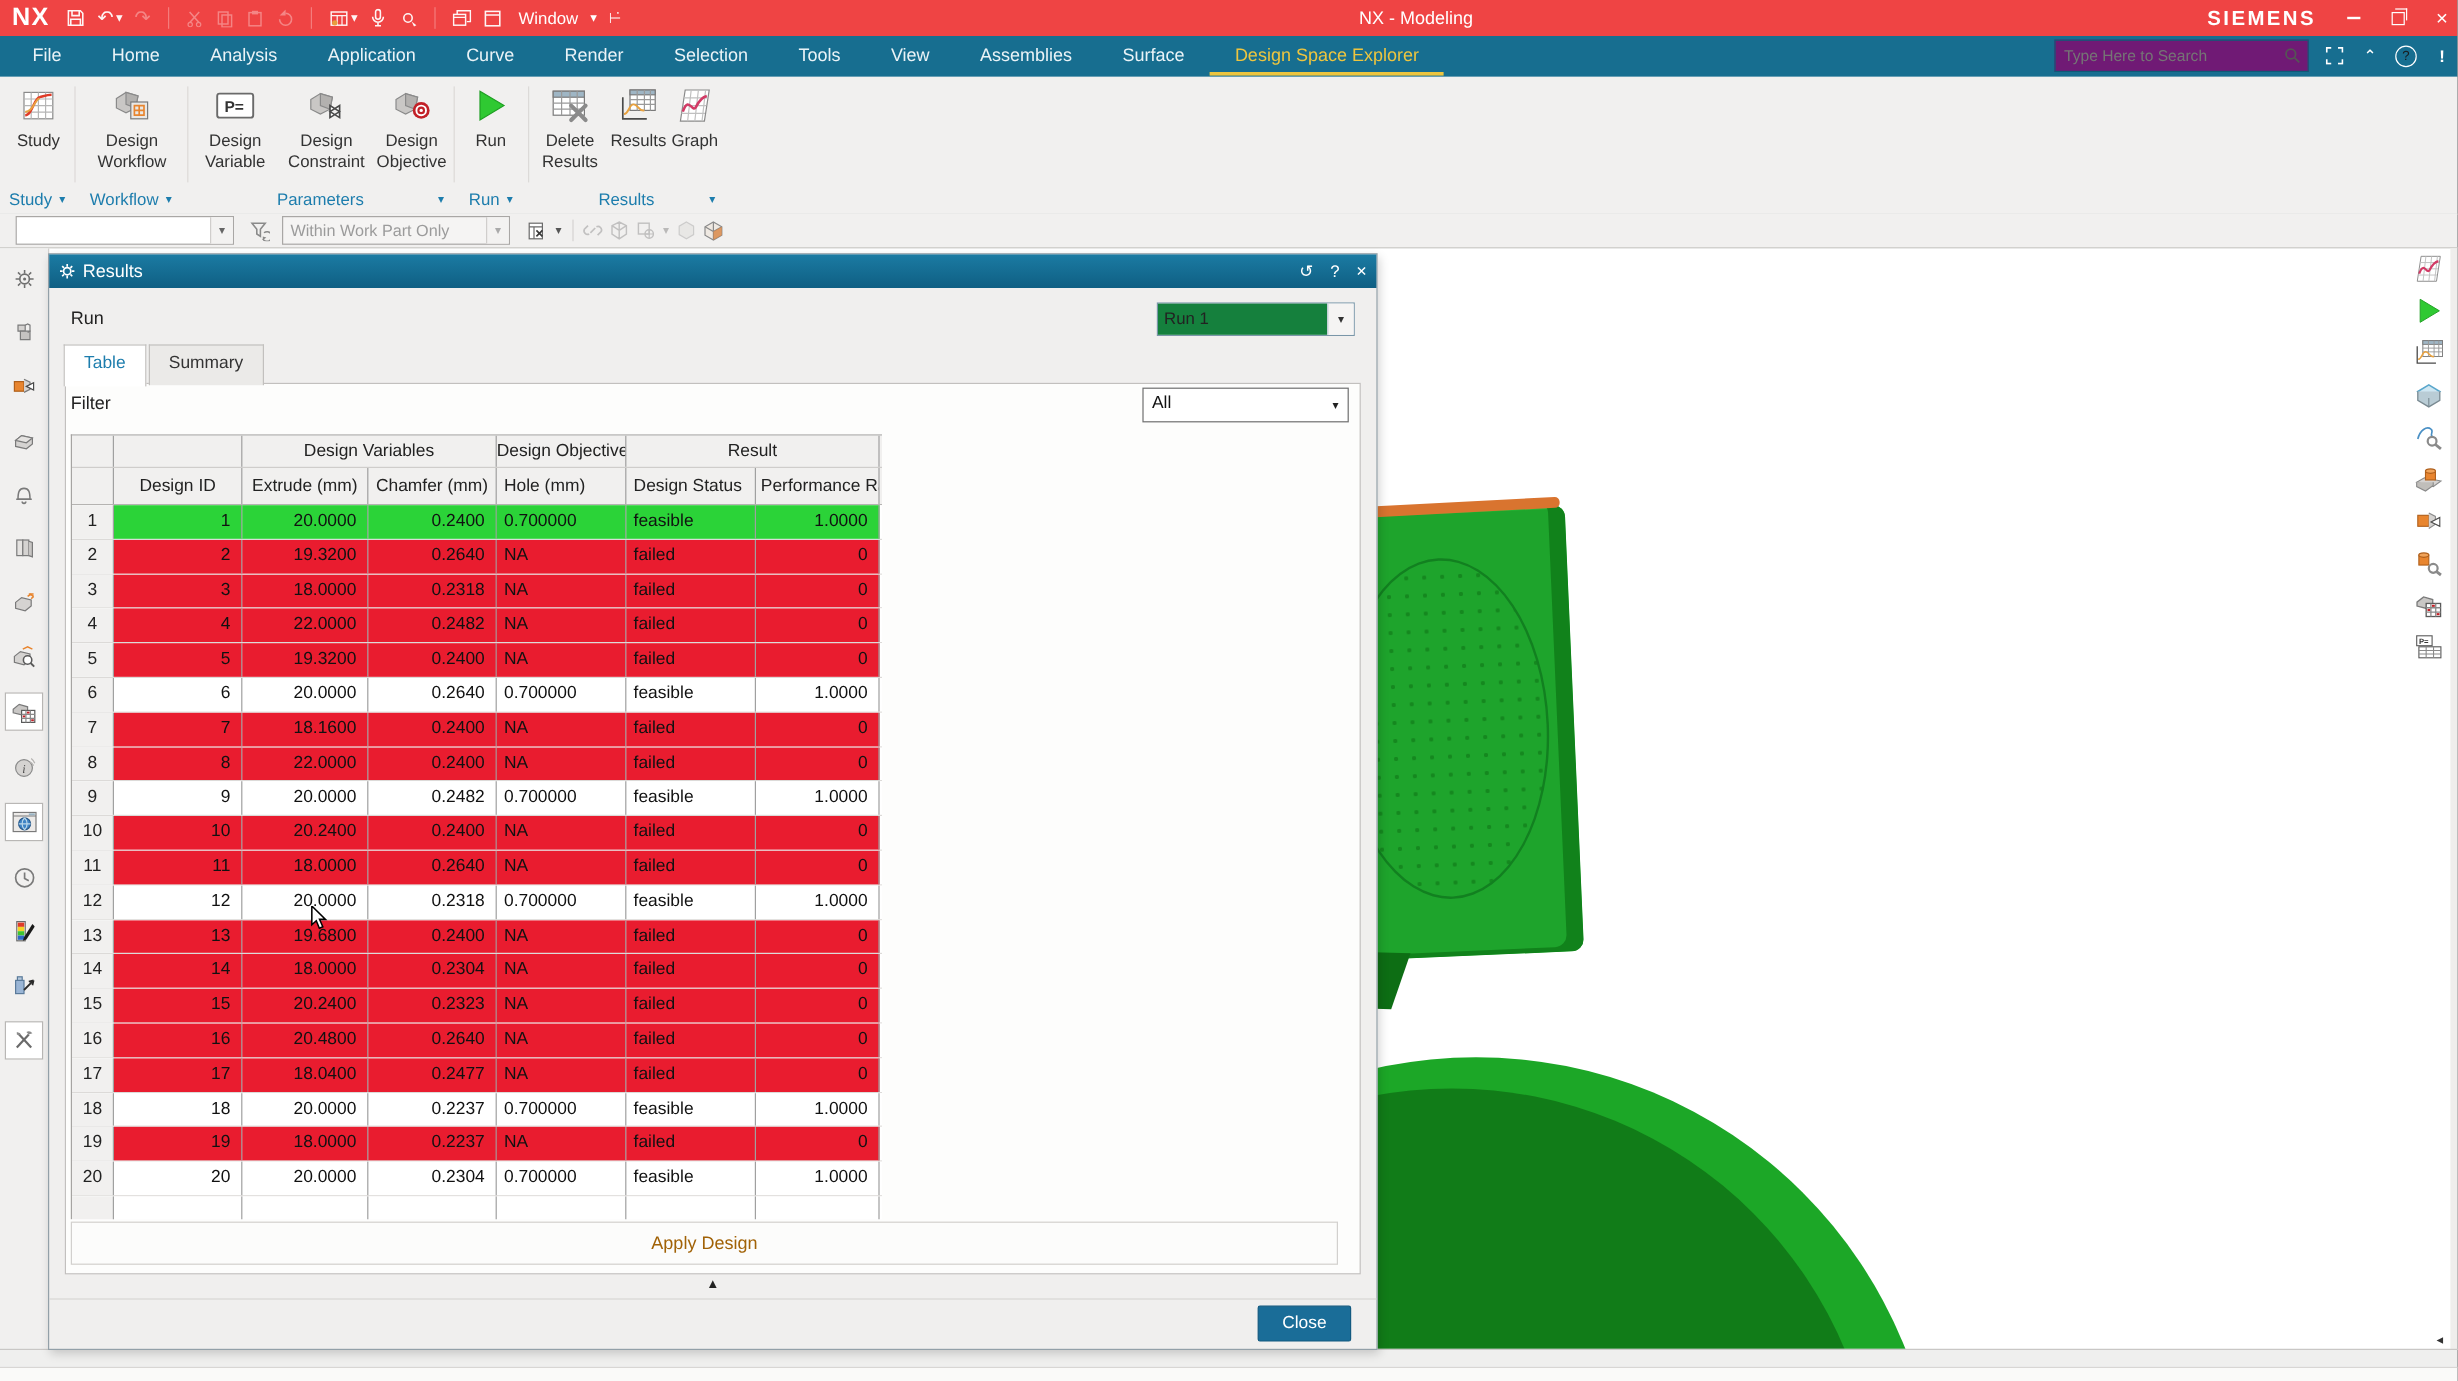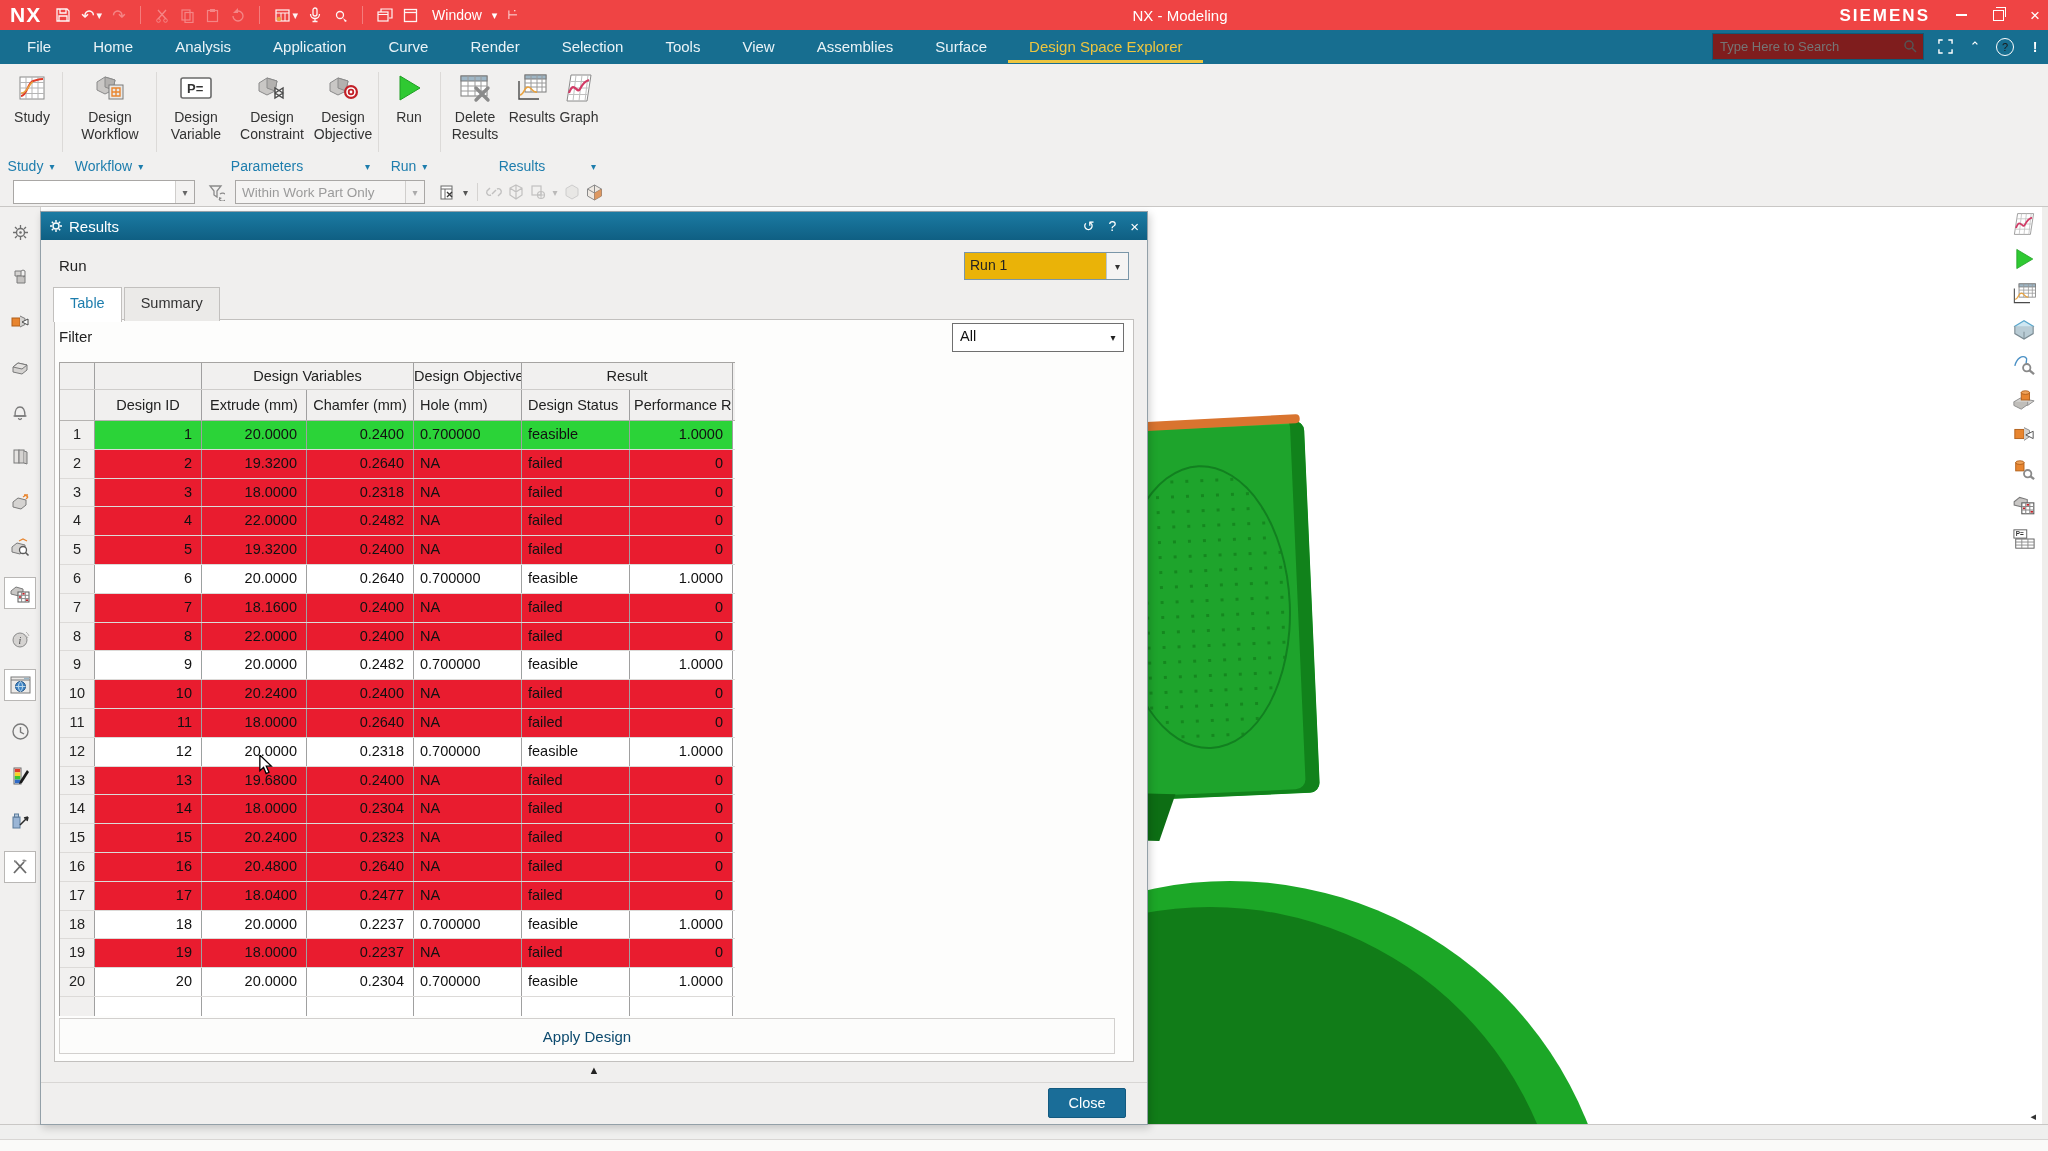--- a/index.html
+++ b/index.html
@@ -22,21 +22,21 @@
   .minimize-bar{display:inline-block;width:11px;height:2px;background:#fff;}
   .restore-box{display:inline-block;width:9px;height:9px;border:1.5px solid #fff;position:relative;}
   .restore-box::after{content:"";position:absolute;left:2px;top:-4px;width:9px;height:9px;border:1.5px solid #fff;border-bottom:none;border-left:none;}
   .close-x{font-size:17px;color:#fff;line-height:1;}
   
   .menubar{position:absolute;left:0;top:30px;width:2048px;height:34px;background:#176e90;display:flex;align-items:center;}
   .menu-tabs{display:flex;align-items:center;padding-left:6px;text-align:right;}
   .mtab{color:#eaf3f7;font-size:15px;padding:7px 21px 8px;cursor:default;white-space:nowrap;}
   .mtab.state-active{color:#edc53f;border-bottom:3px solid #edc53f;padding-bottom:5px;}
   .menubar-right{position:absolute;right:4px;top:3px;display:flex;align-items:center;gap:12px;}
-  .searchbox{width:200px;height:25px;background:#7f1d1d;border:1px solid #0f5a77;display:flex;align-items:center;padding:0 5px;}
+  .searchbox{width:200px;height:25px;background:#701a75;border:1px solid #0f5a77;display:flex;align-items:center;padding:0 5px;}
   .searchbox input{flex:1;border:none;outline:none;font-size:13px;color:#9a9a9a;font-family:"Liberation Sans",sans-serif;background:transparent;}
   .mb-ico{color:#fff;font-size:14px;display:inline-flex;align-items:center;justify-content:center;width:18px;}
   .help-circle{width:16px;height:16px;border:1.4px solid #fff;border-radius:50%;font-size:11px;display:inline-flex;align-items:center;justify-content:center;}
   
   .ribbon{position:absolute;left:0;top:64px;width:2048px;height:114px;background:#f1f0ef;border-bottom:1px solid #d8d6d4;}
   .rbtn{position:absolute;top:6px;text-align:center;font-size:14px;color:#333;}
   .rbtn .ric{height:36px;display:flex;align-items:center;justify-content:center;margin-bottom:3px;}
   .rbtn .rlab{line-height:17px;white-space:pre-line;}
   .rsep{position:absolute;top:8px;width:1px;height:80px;background:#dcdad8;}
   .rgroups{position:absolute;left:0;top:92px;height:22px;width:660px;font-size:14px;color:#1d7dad;}
@@ -74,21 +74,21 @@
   .statusbar .inner{position:absolute;left:0;top:14px;width:2048px;height:13px;background:#fafaf9;border-top:1px solid #d8d6d4;}
   
   .dialog{position:absolute;left:40px;top:4px;width:1106px;height:912px;background:#f0efee;border:1px solid #93a0a8;z-index:10;box-shadow:2px 3px 8px rgba(0,0,0,.18);}
   .dlg-title{position:absolute;left:0;top:0;width:100%;height:28px;background:linear-gradient(180deg,#1b7ba3,#0f5f83);display:flex;align-items:center;color:#fff;}
   .dlg-title .ttext{font-size:15px;margin-left:6px;}
   .dlg-title .ticons{position:absolute;right:8px;display:flex;gap:14px;align-items:center;font-size:14px;}
   .dlg-row-run{position:absolute;left:0;top:40px;width:100%;height:28px;}
   .lbl{font-size:15px;color:#222;}
   .run-label{position:absolute;left:18px;top:5px;}
   .run-dd{position:absolute;left:923px;top:0;width:163px;height:26px;border:1px solid #7a96a8;background:#fff;display:flex;}
-  .run-dd .val{flex:1;background:#eab308;font-size:14px;padding:4px 5px 0;color:#222;}
+  .run-dd .val{flex:1;background:#15803d;font-size:14px;padding:4px 5px 0;color:#222;}
   .run-dd .arrow{width:21px;border-left:1px solid #b9c7d0;background:#f5f4f3;display:flex;align-items:center;justify-content:center;font-size:10px;color:#333;}
   .dlg-tabs{position:absolute;left:12px;top:75px;height:33px;display:flex;z-index:3;}
   .dtab{font-size:14.5px;padding:7px 16px 0;border:1px solid #c2c0be;border-bottom:none;background:#ebeae8;color:#333;margin-right:2px;height:26px;}
   .dtab.state-active{background:#fff;color:#1d7dad;height:27px;position:relative;top:0;}
   .panel{position:absolute;left:13px;top:107px;width:1078px;height:741px;background:#fdfdfc;border:1px solid #c2c0be;z-index:2;}
   .filter-label{position:absolute;left:18px;top:116px;z-index:3;}
   .filter-dd{position:absolute;left:911px;top:111px;width:170px;height:27px;border:1px solid #6f6f6f;background:#fff;display:flex;z-index:3;}
   .filter-dd .val{flex:1;font-size:14.5px;padding:4px 0 0 7px;color:#111;}
   .filter-dd .arrow{width:20px;display:flex;align-items:center;justify-content:center;font-size:10px;color:#222;}
   
@@ -102,21 +102,21 @@
   .hc{font-size:14.5px;color:#222;padding-top:7px;}
   .trow{height:27.8px;border-bottom:1px solid #dcdad8;background:#fff;}
   .c{font-size:14.5px;padding-top:5px;color:#111;}
   .w0{width:35px;} .w1{width:107px;} .w2{width:105px;} .w3{width:107px;} .w4{width:108px;} .w5{width:108px;} .w6{width:103px;}
   .g2{width:212px;} .g4{width:211px;}
   .ctr{text-align:center;} .rgt{text-align:right;padding-right:9px;} .lft{text-align:left;padding-left:6px;}
   .c.w0{background:#f1f0ef !important;text-align:center;color:#222;}
   .trow.state-failed .c:not(.w0){background:#e91c2f;}
   .trow.state-best .c:not(.w0){background:#2bd338;}
   .apply-btn{position:absolute;left:18px;top:806px;width:1054px;height:34px;background:#fcfcfb;border:1px solid #d2d0ce;
-             color:#0c4a6e;font-size:15px;display:flex;align-items:center;justify-content:center;z-index:3;}
+             color:#a16207;font-size:15px;display:flex;align-items:center;justify-content:center;z-index:3;}
   .collapse{position:absolute;left:0;top:852px;width:100%;text-align:center;font-size:11px;color:#222;}
   .dlg-hline{position:absolute;left:0;top:870px;width:100%;height:1px;background:#d8d6d4;}
   .close-btn{position:absolute;left:1007px;top:876px;width:76px;height:28px;background:#1a6d98;border:1px solid #135a80;border-radius:2px;
              color:#fff;font-size:14.5px;display:flex;align-items:center;justify-content:center;}
   .cursor{position:absolute;left:258px;top:548px;z-index:40;}
   svg{display:block;}
 </style>
 </head>
 <body>
 

